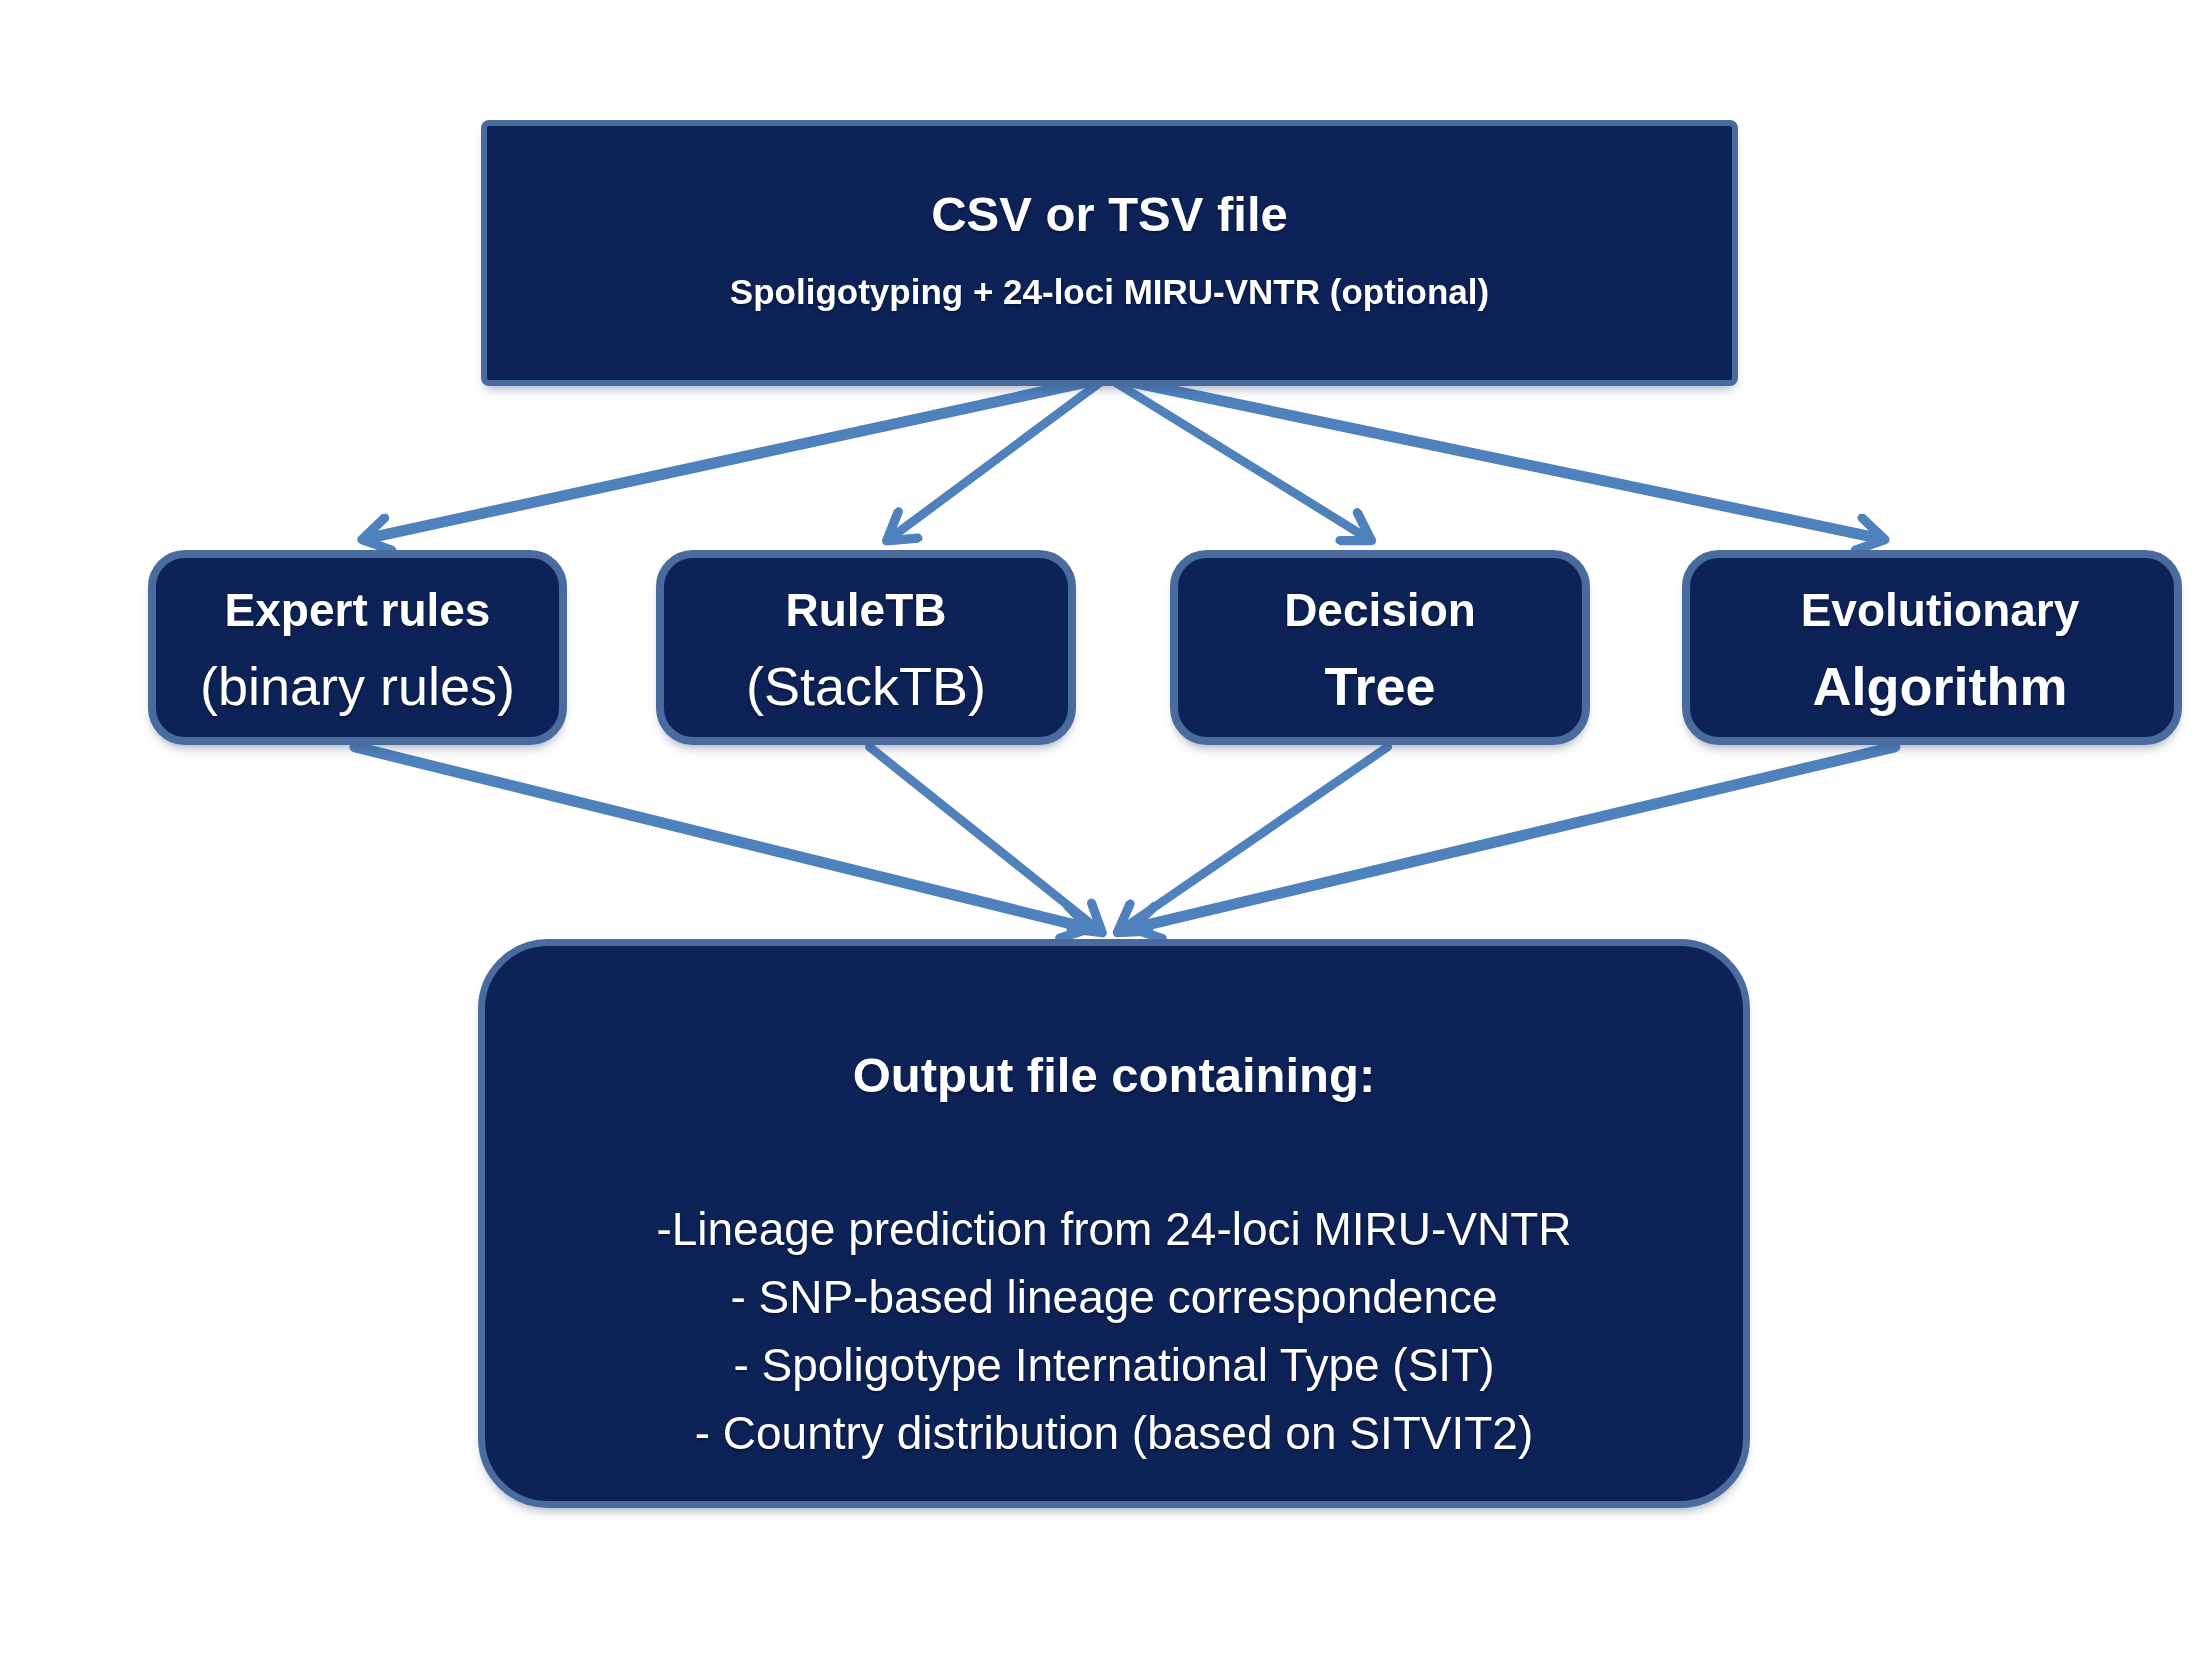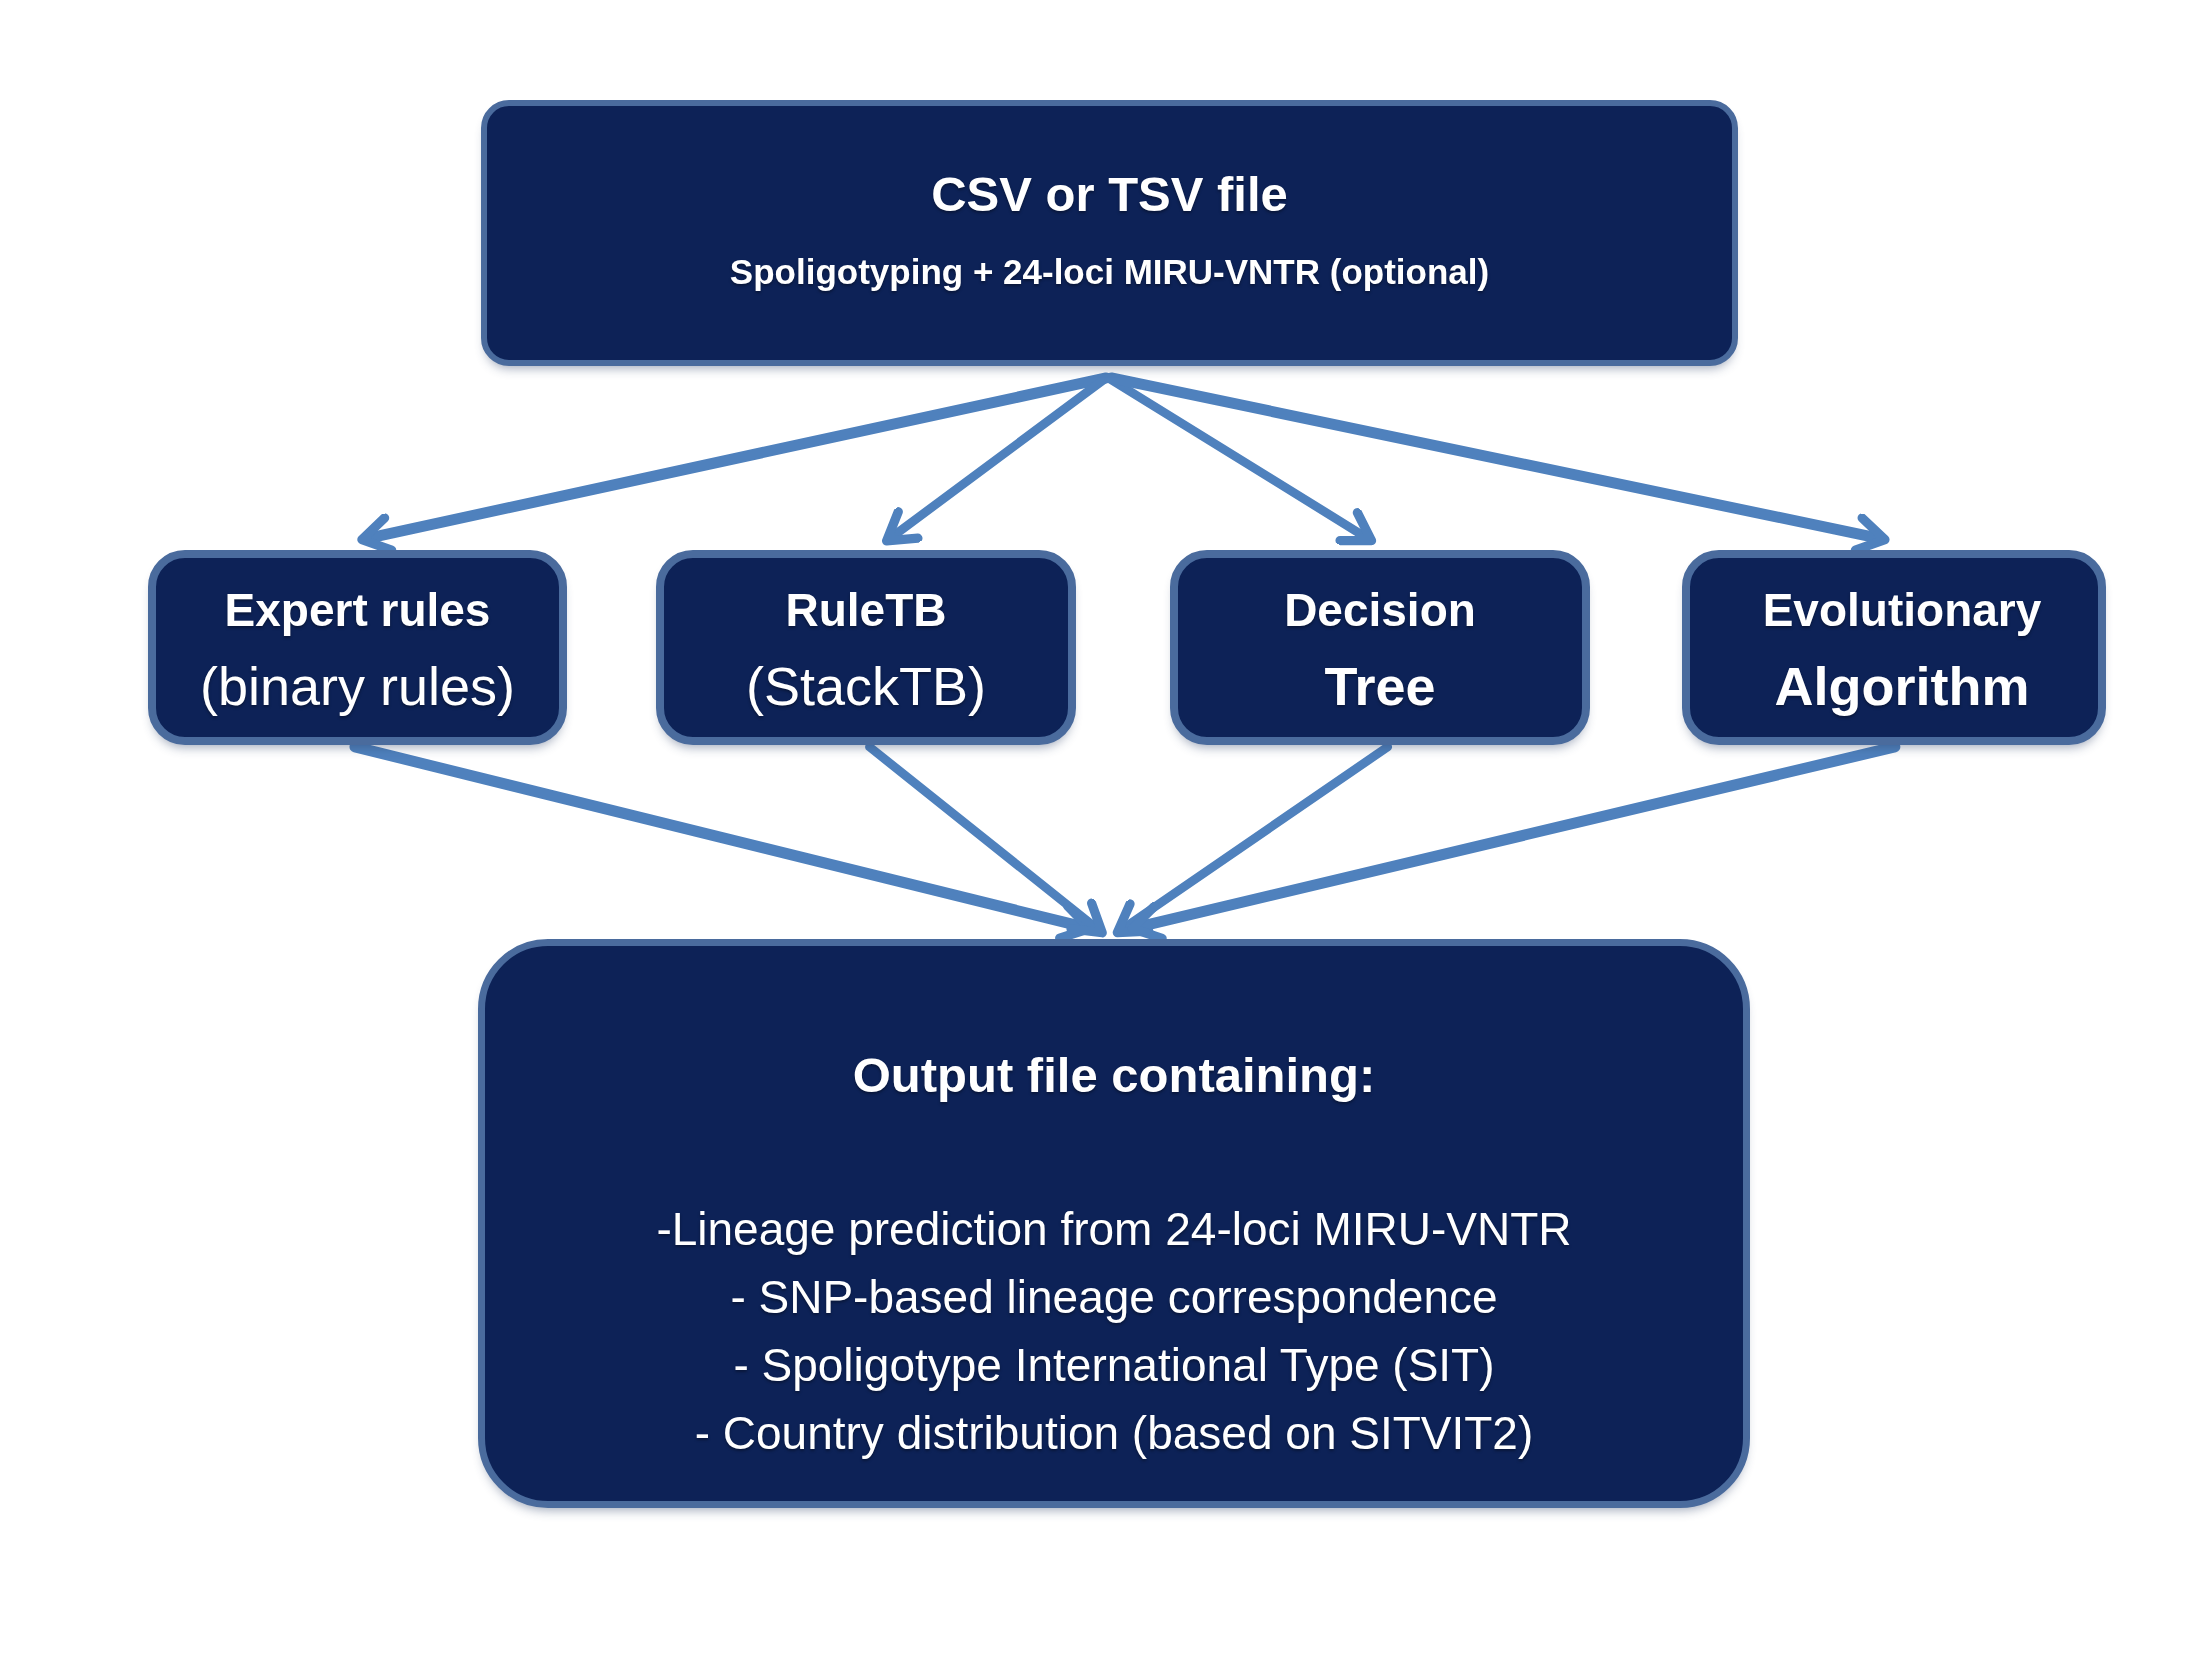--- a/index.html
+++ b/index.html
@@ -29,35 +29,35 @@
     flex-direction:column;
     align-items:center;
     justify-content:center;
     text-align:center;
     z-index:2;
     box-shadow: 0 7.4px 10.3px -5.9px rgba(40,60,100,0.45);
   }
 
   
   .node.input{
-    left:481px; top:100px; width:1257px; height:266px;
-    border-radius:28px;
+    left:481px; top:120px; width:1257px; height:266px;
+    border-radius:8px;
     border-width:6.6px;
   }
   .node.input .line1{ font-size:49px; font-weight:bold; line-height:78px; text-shadow:0 1.5px 2.9px rgba(0,0,0,.35); }
   .node.input .line2{ font-size:35px; font-weight:bold; line-height:78px; text-shadow:0 1.5px 2.9px rgba(0,0,0,.35); }
 
   
   .node.method{
     top:550px; height:195px; border-radius:37px; border-width:8px;
   }
   .node.m1{ left:148px;  width:419px;justify-content:center; }
   .node.m2{ left:656px;  width:420px; }
   .node.m3{ left:1170px; width:420px; }
-  .node.m4{ left:1682px; width:424px;padding-left:16px; }
+  .node.m4{ left:1682px; width:500px;padding-left:16px; }
   .node.method .line1{ font-size:46px; font-weight:bold; line-height:76px; text-shadow:0 1.5px 2.9px rgba(0,0,0,.35); }
   .node.method .line2{ font-size:54px; font-weight:normal; line-height:76px; text-shadow:0 1.5px 2.9px rgba(0,0,0,.35); }
   .node.method .line2.b{ font-weight:bold; }
 
   
   .node.output{
     left:478px; top:939px; width:1272px; height:569px;
     border-radius:70px;
     justify-content:flex-start;
     padding-top:95px;

